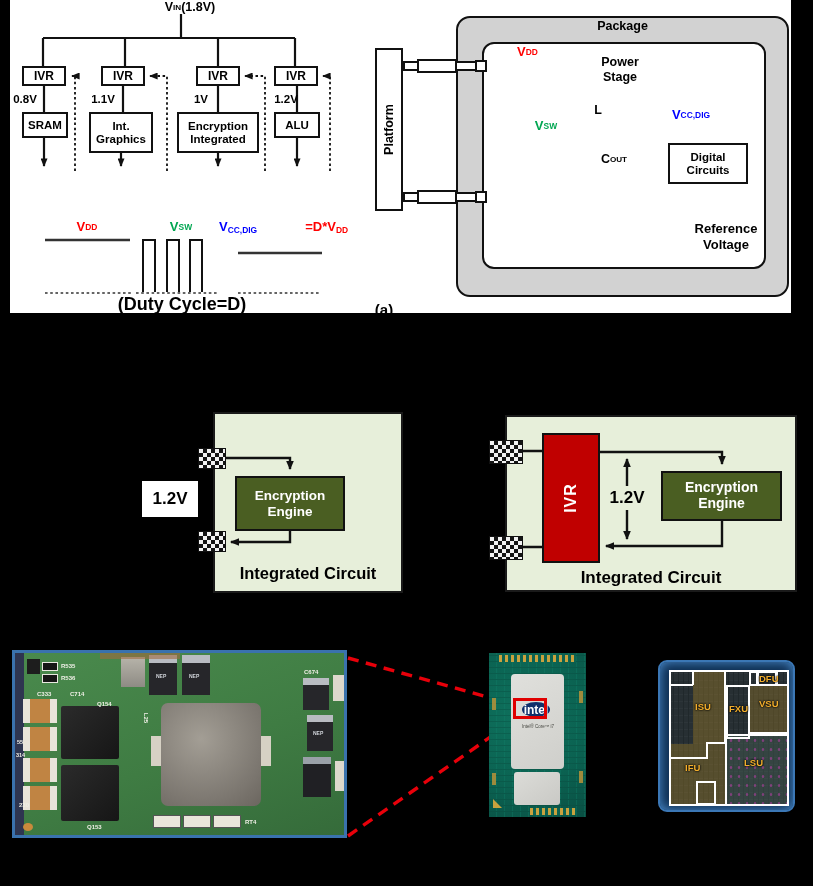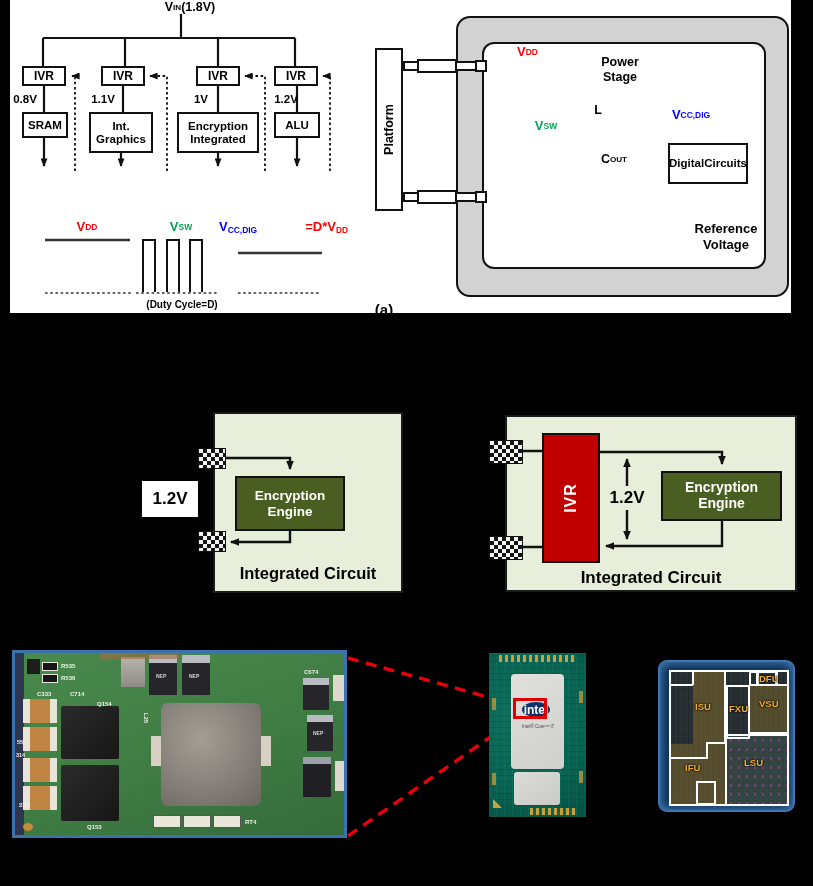--- a/index.html
+++ b/index.html
@@ -176,28 +176,29 @@
       <sub>DD</sub>
     </div>
   <div class="lbl grn" style="left:158px;top:219px;width:46px;height:15px;font-size:13px;">
     <span>V</span>
       <sub>SW</sub>
     </div>
   <div class="lbl" style="left:226px;top:219px;width:115px;height:15px;font-size:13px;gap:48px;">
     <span class="blu"><span>V</span><sub>CC,DIG</sub></span>
       <span class="red"><span>=D*</span><span>V</span><sub>DD</sub></span>
     </div>
-  <div class="lbl" style="left:112px;top:296px;width:140px;height:16px;font-size:10px;">(Duty Cycle=D)</div>
+  <div class="lbl" style="left:112px;top:296px;width:140px;height:16px;font-size:18px;">(Duty Cycle=D)</div>
   <div class="lbl" style="left:364px;top:302px;width:40px;height:11px;font-size:15px;line-height:15px;overflow:hidden;align-items:flex-start;">(a)</div>
 
   <div class="bx" style="left:375px;top:48px;width:28px;height:163px;border-width:2.5px;">
     <span style="transform:rotate(-90deg);font-size:12.5px;white-space:nowrap;">Platform</span>
     </div>
 
   <div class="abs" style="left:456px;top:16px;width:333px;height:281px;background:#D2D2D2;border:2.5px solid #111;border-radius:14px;"></div>
+  <div class="lbl" style="left:456px;top:19px;width:333px;height:14px;font-size:12.5px;">Package</div>
   <div class="abs" style="left:482px;top:42px;width:284px;height:227px;background:#fff;border:2.2px solid #111;border-radius:12px;"></div>
 
   <div class="abs" style="left:403px;top:61px;width:76px;height:10px;background:#fff;border:2px solid #111;"></div>
   <div class="abs" style="left:417px;top:58.5px;width:40px;height:14px;background:#fff;border:2.4px solid #111;"></div>
   <div class="abs" style="left:403px;top:192px;width:76px;height:10px;background:#fff;border:2px solid #111;"></div>
   <div class="abs" style="left:417px;top:189.5px;width:40px;height:14px;background:#fff;border:2.4px solid #111;"></div>
   <div class="abs" style="left:475px;top:60px;width:12px;height:12px;background:#fff;border:2px solid #111;"></div>
   <div class="abs" style="left:475px;top:191px;width:12px;height:12px;background:#fff;border:2px solid #111;"></div>
 
   <div class="lbl red" style="left:505px;top:44px;width:45px;height:15px;font-size:13px;">
@@ -214,21 +215,21 @@
     </div>
   <div class="lbl" style="left:590px;top:103px;width:16px;height:14px;font-size:12.5px;">L</div>
   <div class="lbl" style="left:594px;top:151px;width:40px;height:16px;font-size:12.5px;">
     <span>C</span>
       <sub>OUT</sub>
     </div>
   <div class="lbl blu" style="left:660px;top:107px;width:62px;height:15px;font-size:13px;">
     <span>V</span>
       <sub>CC,DIG</sub>
     </div>
-  <div class="bx" style="left:668px;top:143px;width:80px;height:41px;font-size:11.5px;border-width:2.4px;flex-direction:row;">
+  <div class="bx" style="left:668px;top:143px;width:80px;height:41px;font-size:11.5px;border-width:2.4px;flex-direction:column;">
     <span>Digital</span>
       <span>Circuits</span>
     </div>
   <div class="lbl" style="left:684px;top:220px;width:84px;height:34px;font-size:13px;flex-direction:column;line-height:1.2;">
     <span>Reference</span>
       <span>Voltage</span>
     </div>
 
   <div class="greenboard" style="left:213px;top:412px;width:190px;height:181px;"></div>
   <div class="greenboard" style="left:505px;top:415px;width:292px;height:177px;"></div>

